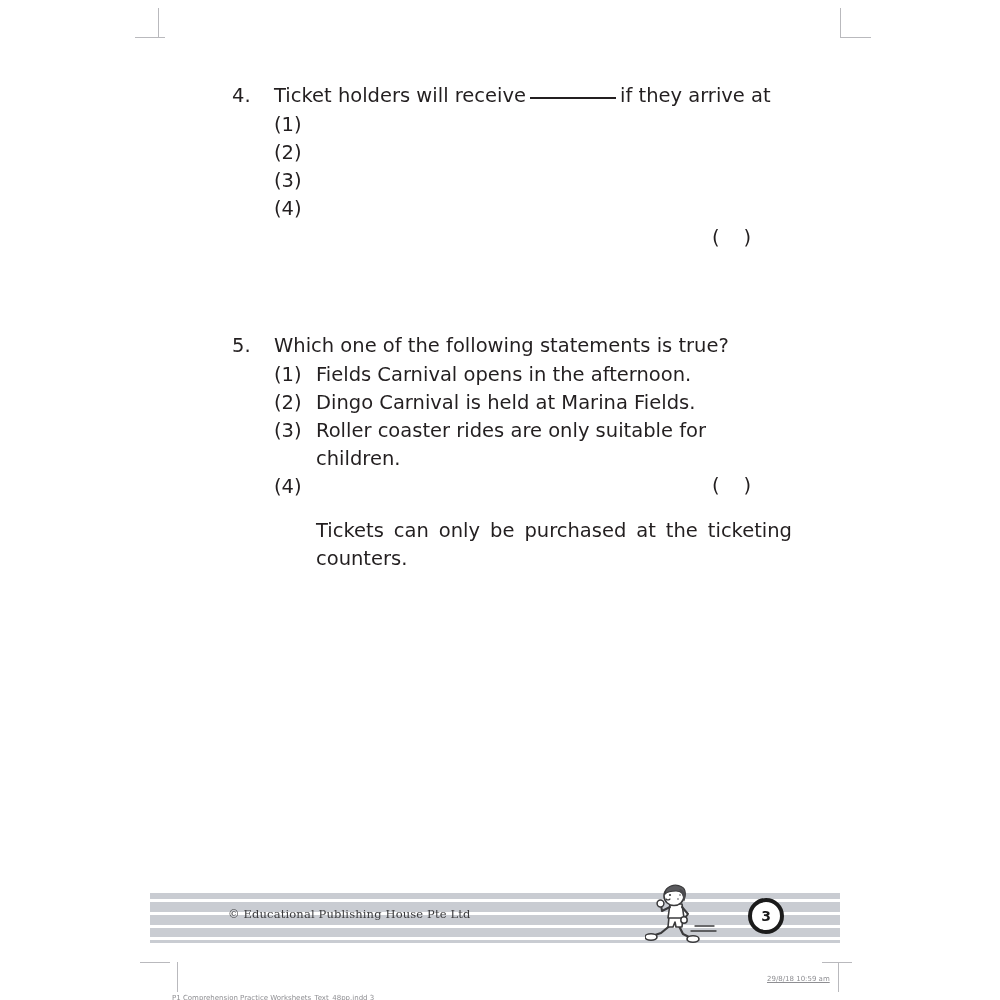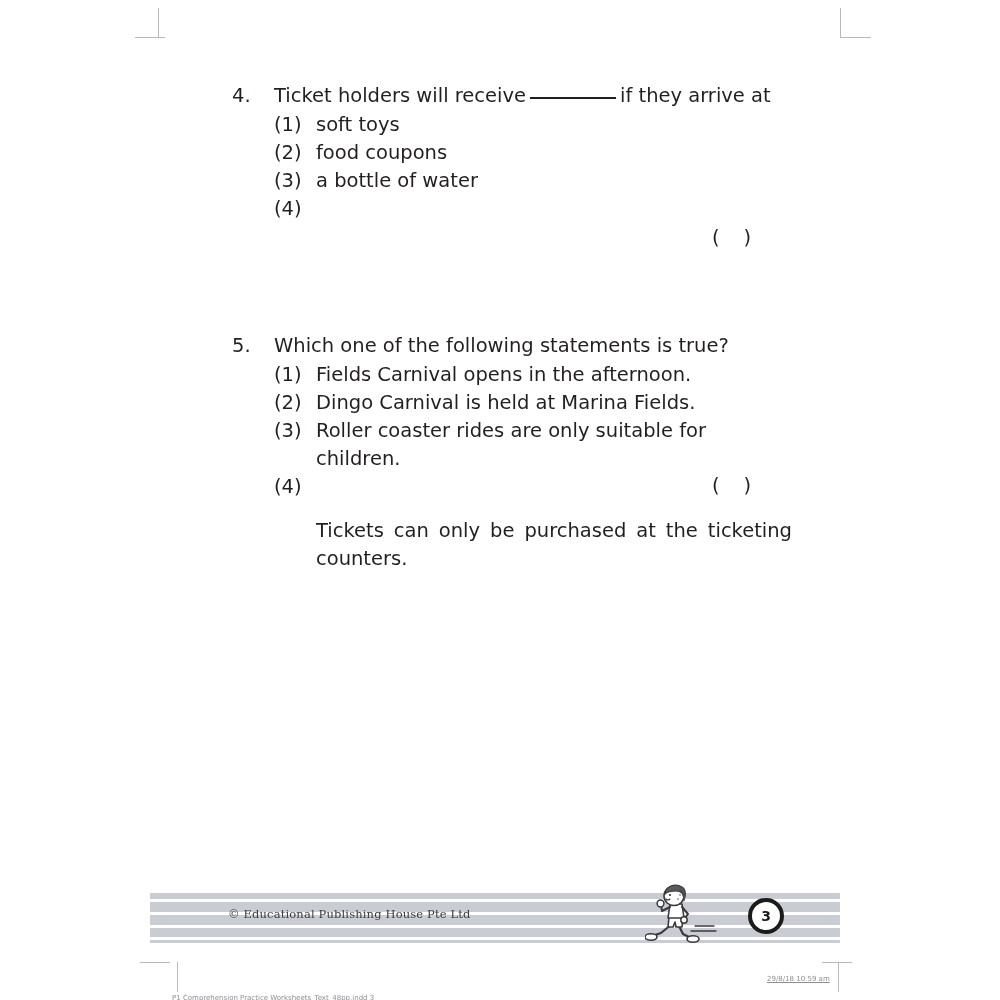--- a/index.html
+++ b/index.html
@@ -214,29 +214,26 @@
 <div class="question-block q4">
   <div class="q-head">
     <div class="q-num">4.</div>
     <div class="q-stem">
       <span>Ticket holders will receive</span><span class="blank"></span><span>if they arrive at</span>
     </div>
   </div>
   <div class="opt-list">
     <div class="opt-row indent-q4">
       <span class="opt-key">(1)</span>
-      <span class="opt-text">soft toys</span>
     </div>
     <div class="opt-row indent-q4">
       <span class="opt-key">(2)</span>
-      <span class="opt-text">food coupons</span>
     </div>
     <div class="opt-row indent-q4">
       <span class="opt-key">(3)</span>
-      <span class="opt-text">a bottle of water</span>
     </div>
     <div class="opt-row indent-q4">
       <span class="opt-key">(4)</span>
     </div>
   </div>
 </div>
 
 <div class="ans-bracket ans-q4"><span>(</span><span class="gap"></span><span>)</span></div>
 
 <div class="question-block q5">

